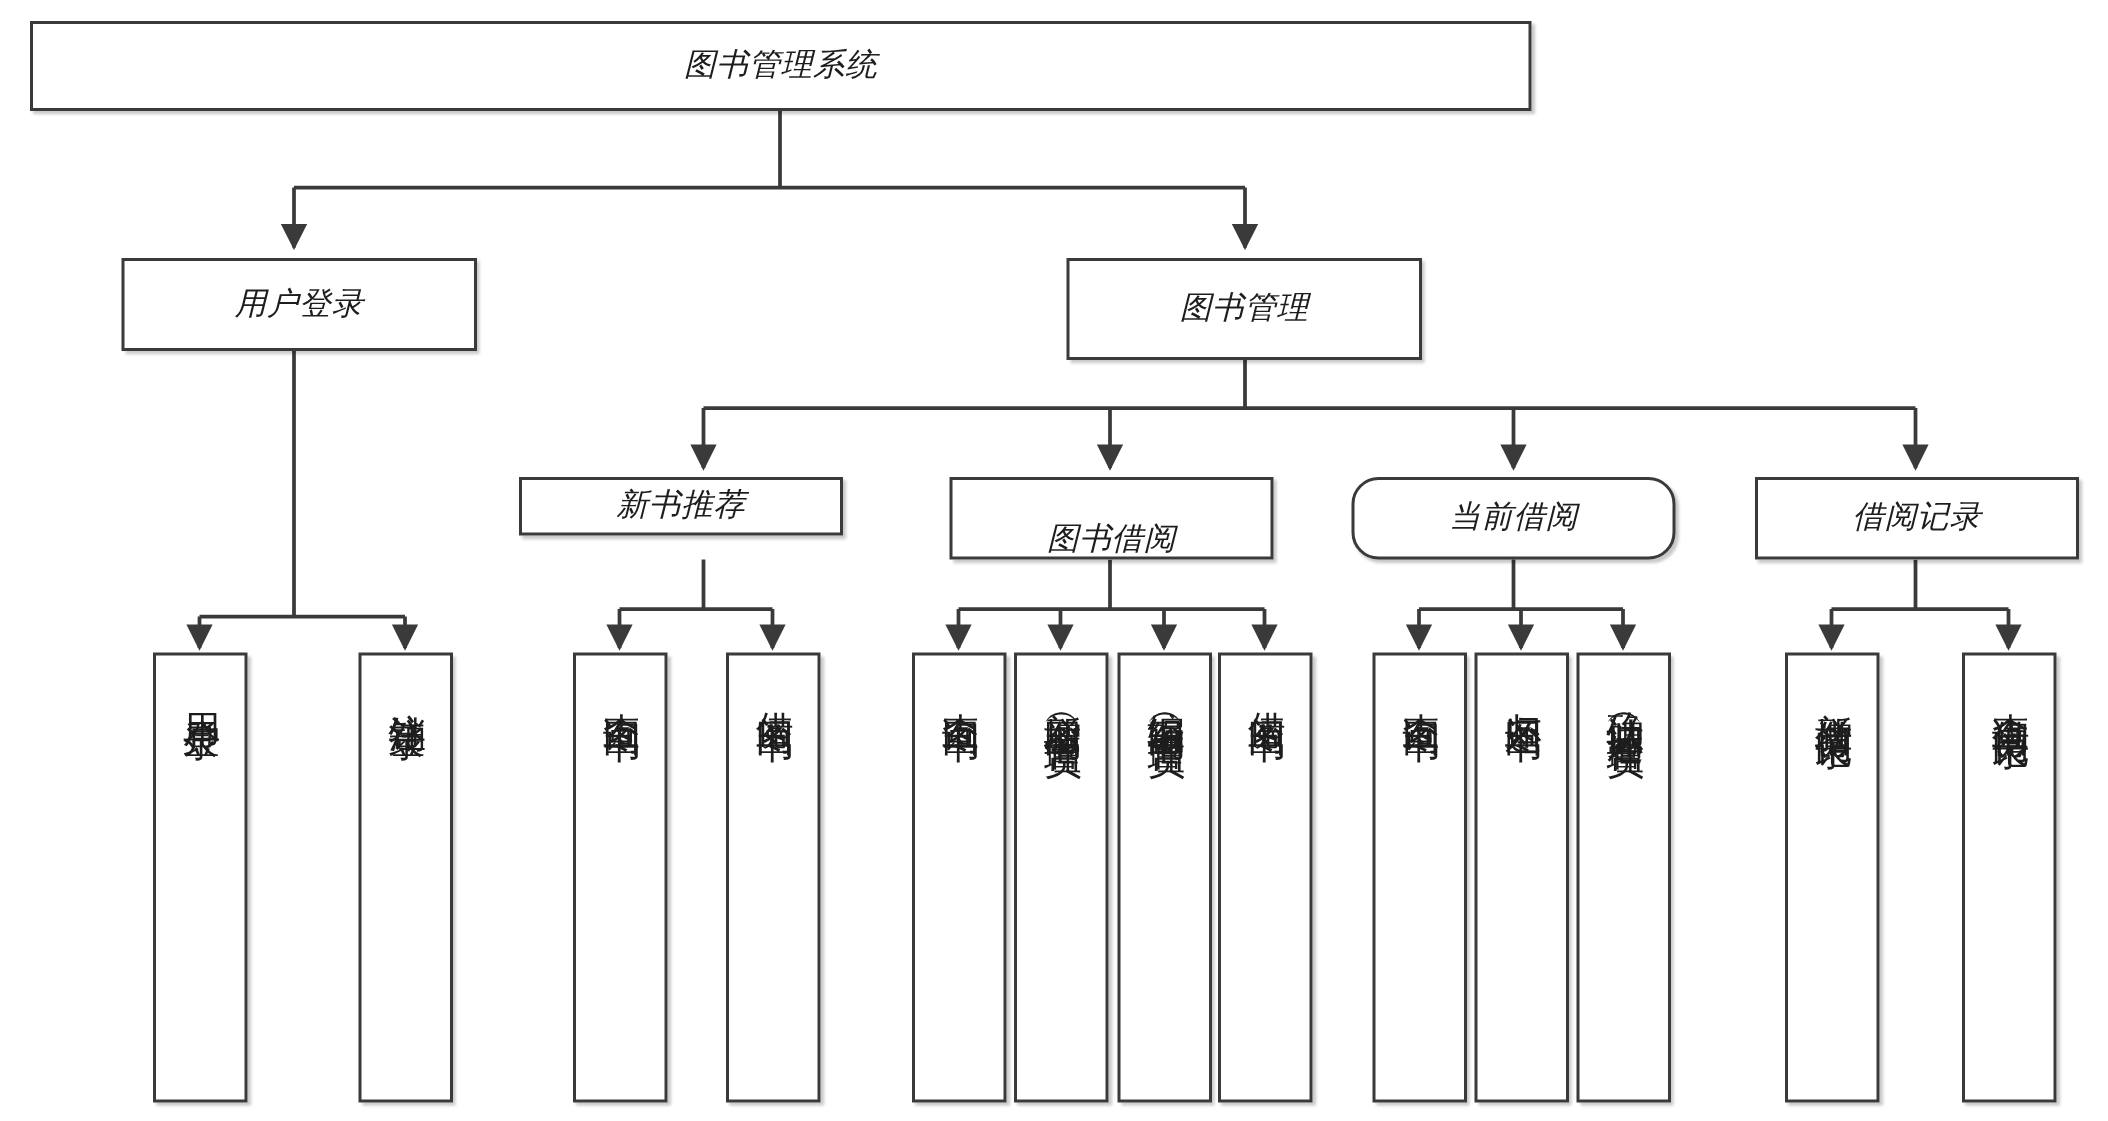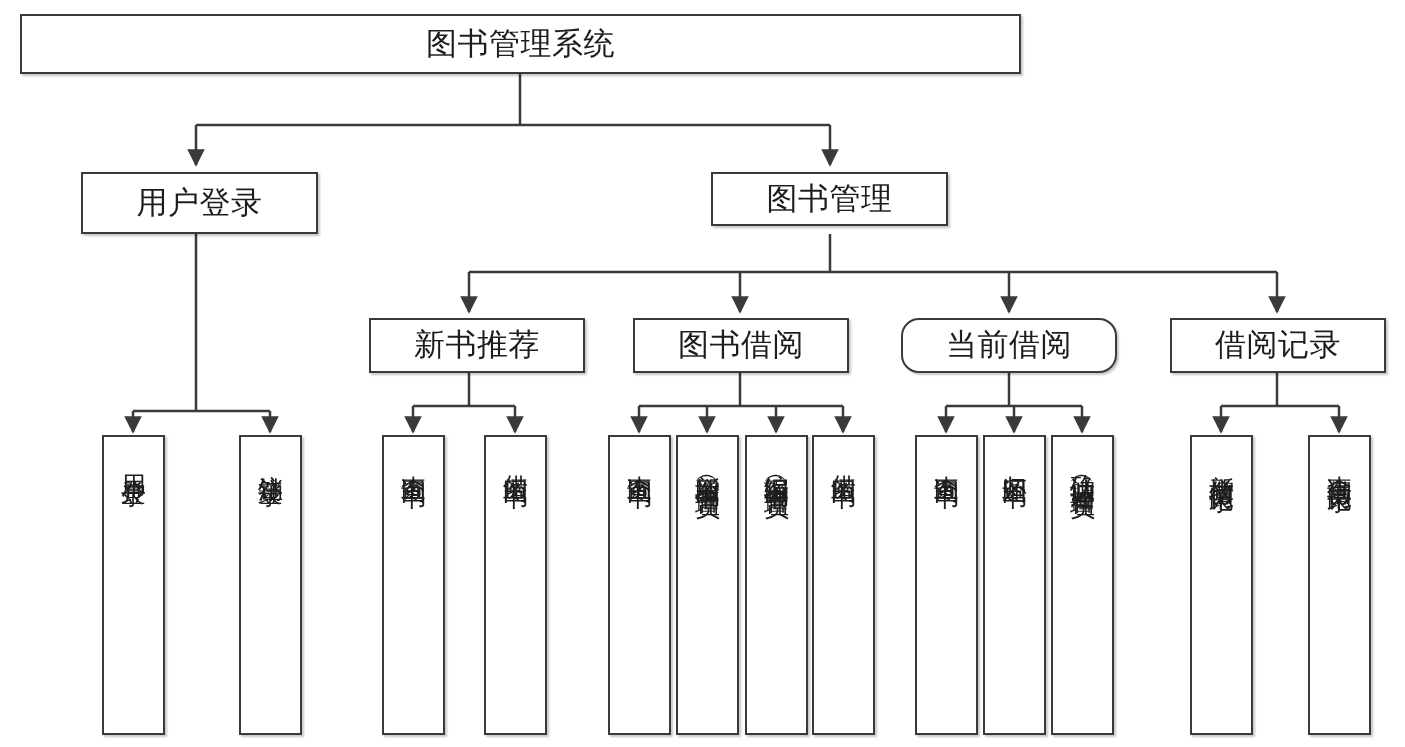--- a/index.html
+++ b/index.html
@@ -36,21 +36,22 @@
     box-shadow: 2px 2px 2px rgba(0,0,0,0.22);
   }
   .node .label {
     color: #1d1d1d;
     letter-spacing: 0.5px;
     line-height: 1.05;
     white-space: nowrap;
     text-align: center;
   }
   .node.horiz .label {
-    font-size: 31px;
+    font-size: 21px;
+    font-style: italic;
   }
   .node.vert {
     align-items: flex-start;
     justify-content: center;
     padding-top: 18px;
   }
   .node.vert .label {
     writing-mode: vertical-rl;
     text-orientation: upright;
     font-size: 25px;
@@ -123,29 +124,29 @@
   </svg>
 
   <div class="node horiz" style="left:20px; top:14px; width:1001px; height:60px;">
     <span class="label">图书管理系统</span>
   </div>
 
   <div class="node horiz" style="left:81px; top:172px; width:237px; height:62px;">
     <span class="label">用户登录</span>
   </div>
 
-  <div class="node horiz" style="left:711px; top:172px; width:237px; height:54px;">
+  <div class="node horiz" style="left:711px; top:172px; width:237px; height:68px;">
     <span class="label">图书管理</span>
   </div>
 
-  <div class="node horiz" style="left:369px; top:318px; width:216px; height:55px;">
+  <div class="node horiz" style="left:346px; top:318px; width:216px; height:39px;">
     <span class="label">新书推荐</span>
   </div>
 
-  <div class="node horiz" style="left:633px; top:318px; width:216px; height:55px;">
+  <div class="node horiz" style="left:633px; top:318px; width:216px; height:55px;align-items:flex-end;">
     <span class="label">图书借阅</span>
   </div>
 
   <div class="node horiz" style="left:901px; top:318px; width:216px; height:55px;border-radius:18px;">
     <span class="label">当前借阅</span>
   </div>
 
   <div class="node horiz" style="left:1170px; top:318px; width:216px; height:55px;">
     <span class="label">借阅记录</span>
   </div>

